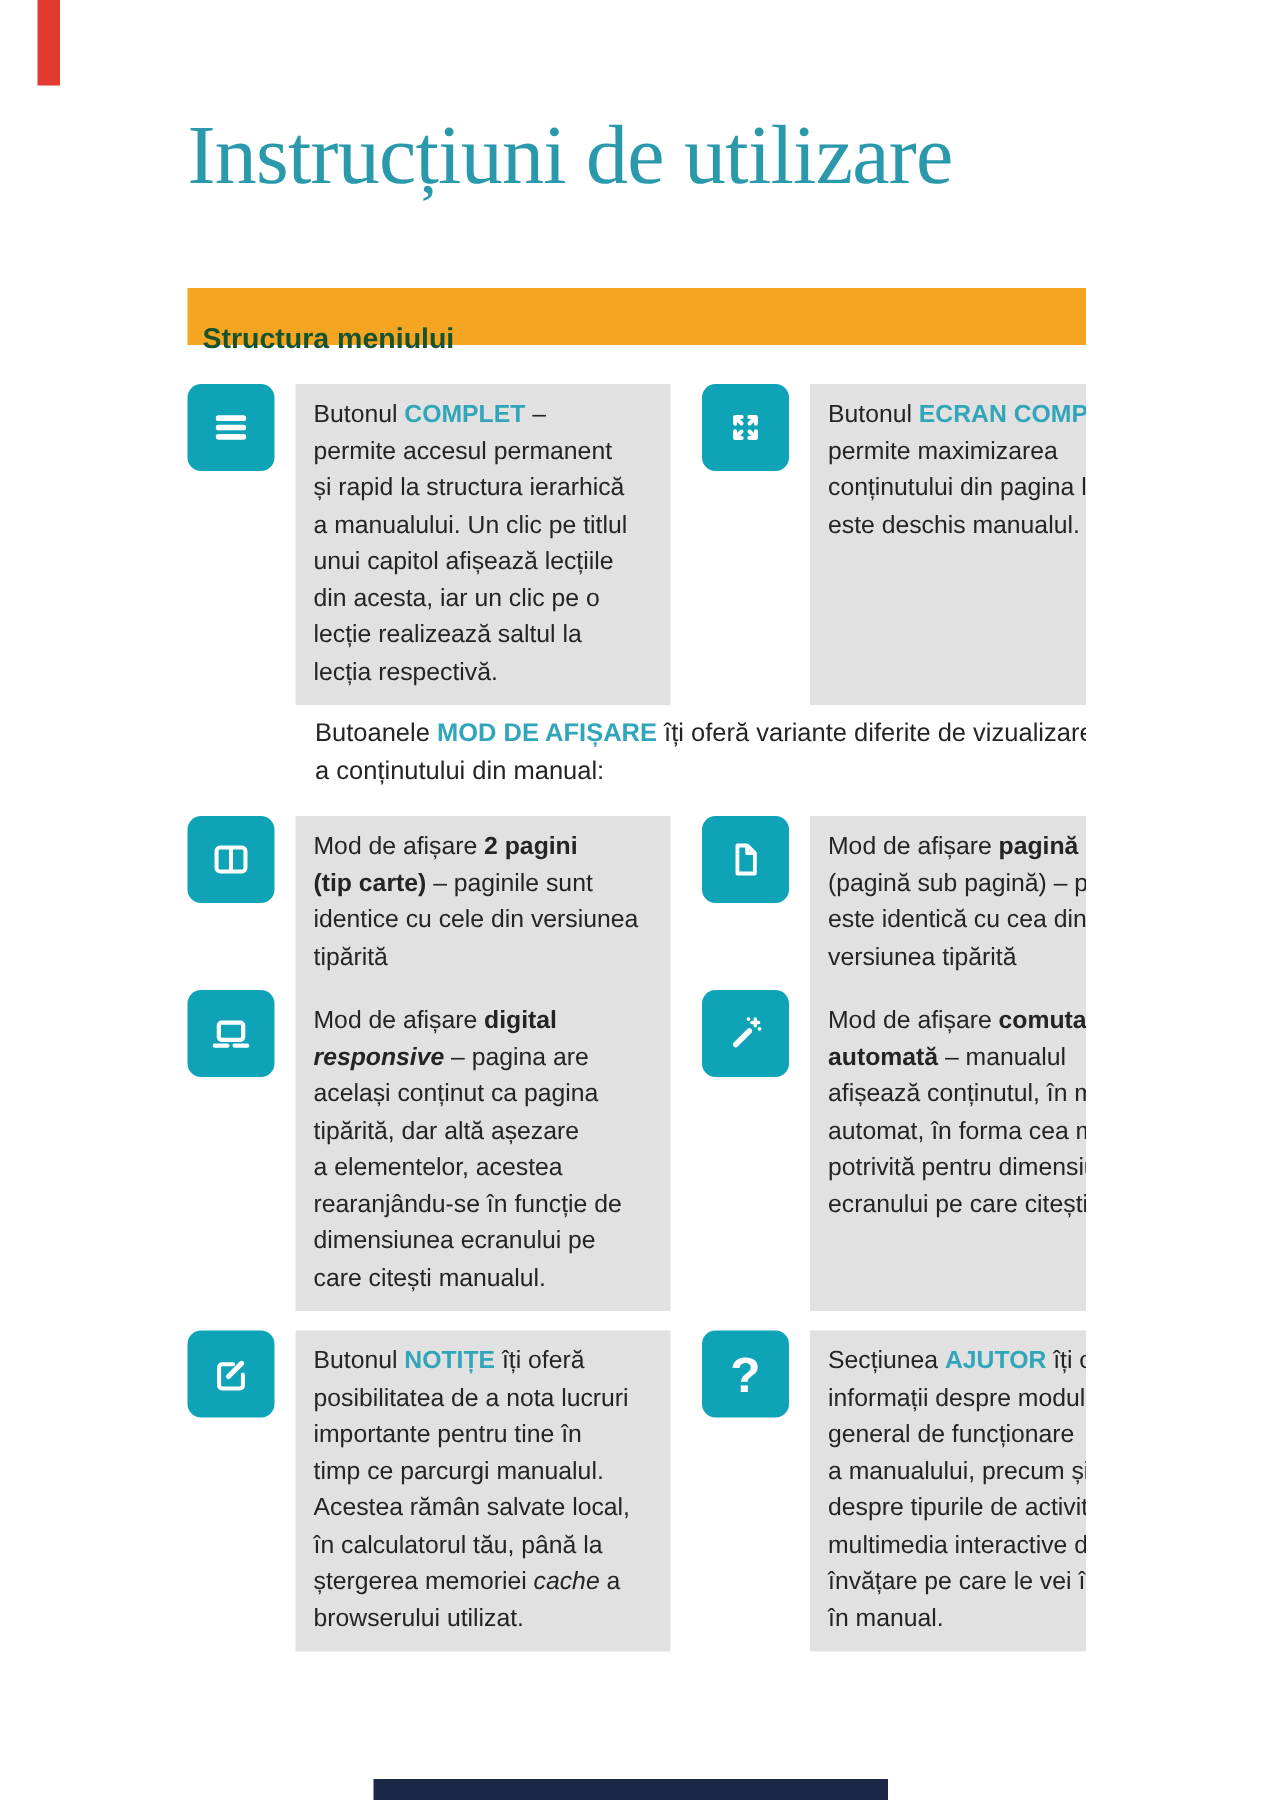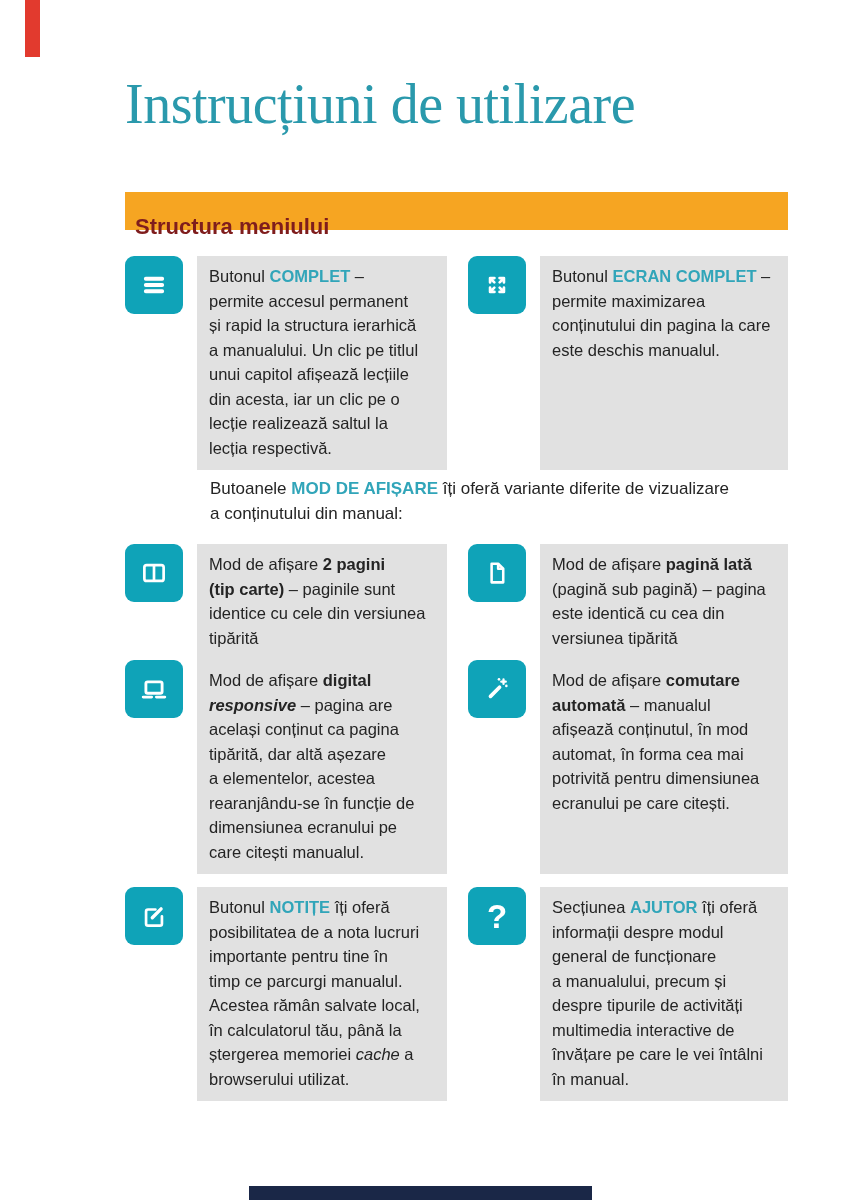--- a/index.html
+++ b/index.html
@@ -9,21 +9,21 @@
     --orange:#F6A522;
     --card-bg:#E1E1E1;
     --text:#242424;
     --red-mark:#E23A2E;
     --navy:#1A2747;
   }
   *{margin:0;padding:0;box-sizing:border-box;}
   html,body{background:#fff;}
   .page{
     position:relative;
-    width:848px;height:1200px;
+    width:724px;height:1200px;
     background:#fff;
     overflow:hidden;
     font-family:"Liberation Sans",sans-serif;
     color:var(--text);
   }
   .edge-red{
     position:absolute;left:25px;top:0;width:15px;height:57px;
     background:var(--red-mark);
   }
   .edge-navy{
@@ -39,21 +39,21 @@
     color:var(--title-teal);
     white-space:nowrap;
   }
   .section-bar{
     position:absolute;left:125px;top:192px;width:663px;height:38px;
     background:var(--orange);
     display:flex;align-items:center;
     padding-left:10px;
   }
   .section-bar-label{
-    color:#7f1d1d;font-size:22px;font-weight:700;margin-top:32px;
+    color:#14532d;font-size:19px;font-weight:700;margin-top:32px;
   }
   .row{
     position:absolute;left:125px;width:663px;
     display:flex;align-items:stretch;
   }
   .row1{top:256px;}
   .row2{top:544px;}
   .row3{top:660px;}
   .row4{top:887px;}
   .pair{display:flex;align-items:stretch;}

